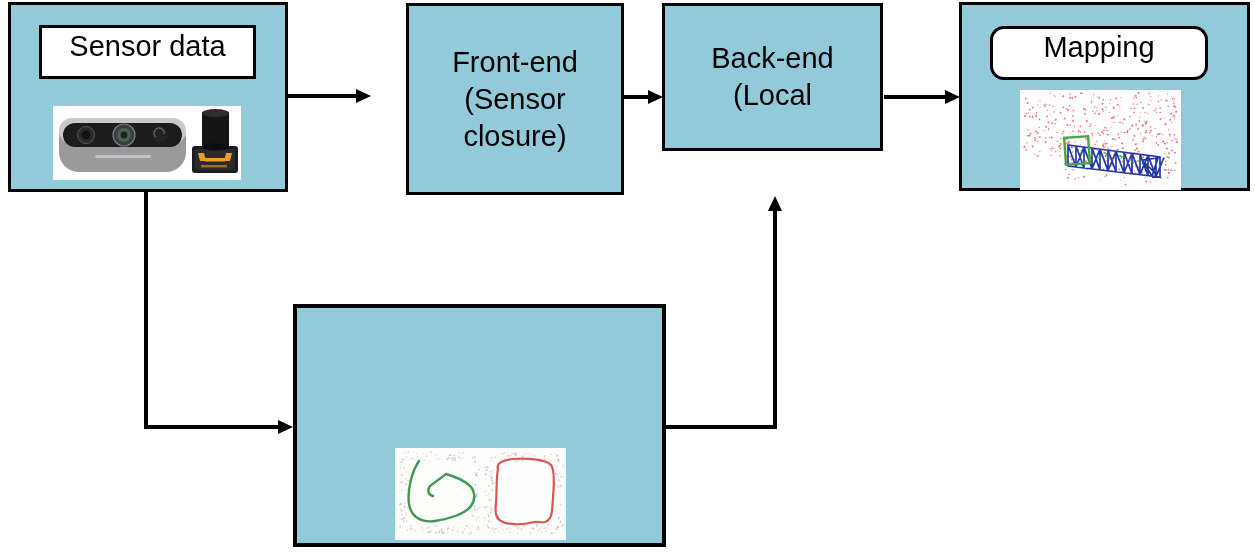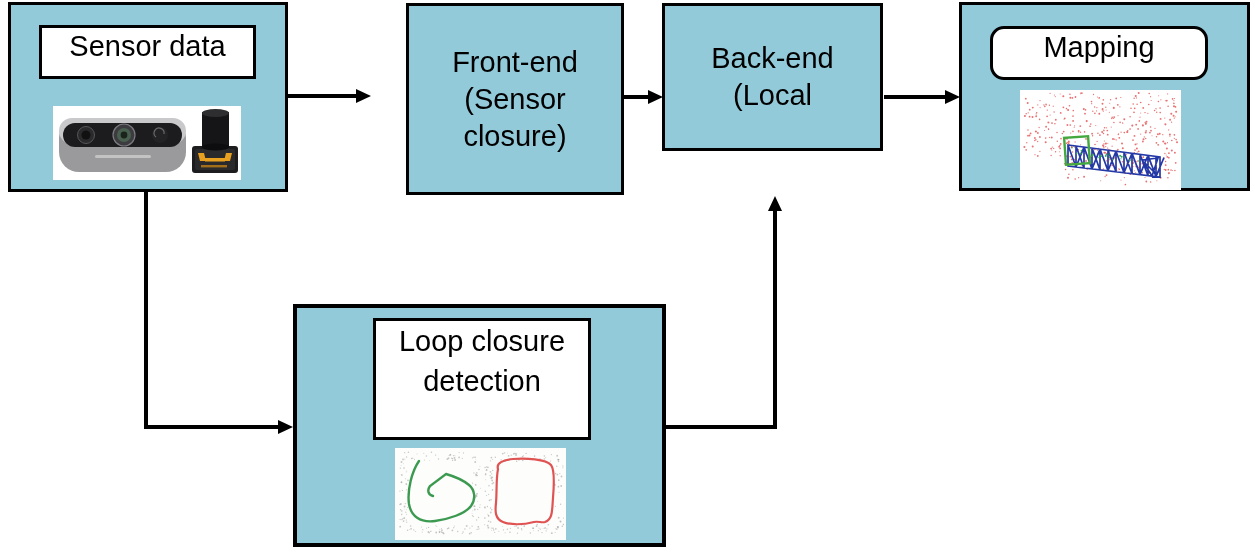--- a/index.html
+++ b/index.html
@@ -581,24 +581,20 @@
           <circle cx="80.3" cy="65.7" r="0.76" class="map-green"></circle>
           <circle cx="56.6" cy="63.6" r="0.74" class="map-green"></circle>
           <circle cx="86.6" cy="64.7" r="0.68" class="map-green"></circle>
           <circle cx="109.8" cy="70.3" r="0.97" class="map-green"></circle>
         </g>
       <rect class="green-rect" x="45" y="47" width="24" height="27" transform="rotate(-4 57 60)"></rect>
     </svg>
   </div>
 
   <div class="node node--loop" style="left:293px;top:304px;width:373px;height:243px;">
-    <div class="label-box label-box--loop" style="left:76px;top:10px;width:218px;height:122px;">
-      <span>Loop closure</span>
-      <span>detection</span>
-    </div>
     <svg class="photo" style="left:98px;top:140px;" width="171" height="92" viewBox="0 0 171 92">
       <rect x="0" y="0" width="171" height="92" fill="#fdfdfc"></rect>
       <g id="speckles">
           <circle cx="47.9" cy="84.7" r="0.80" class="speckle"></circle>
           <circle cx="9.8" cy="10.9" r="0.50" class="speckle"></circle>
           <circle cx="35.4" cy="83.5" r="0.48" class="speckle"></circle>
           <circle cx="27.2" cy="84.0" r="0.54" class="speckle"></circle>
           <circle cx="44.4" cy="84.4" r="0.59" class="speckle"></circle>
           <circle cx="11.4" cy="36.2" r="0.84" class="speckle"></circle>
           <circle cx="81.2" cy="27.3" r="0.93" class="speckle"></circle>

